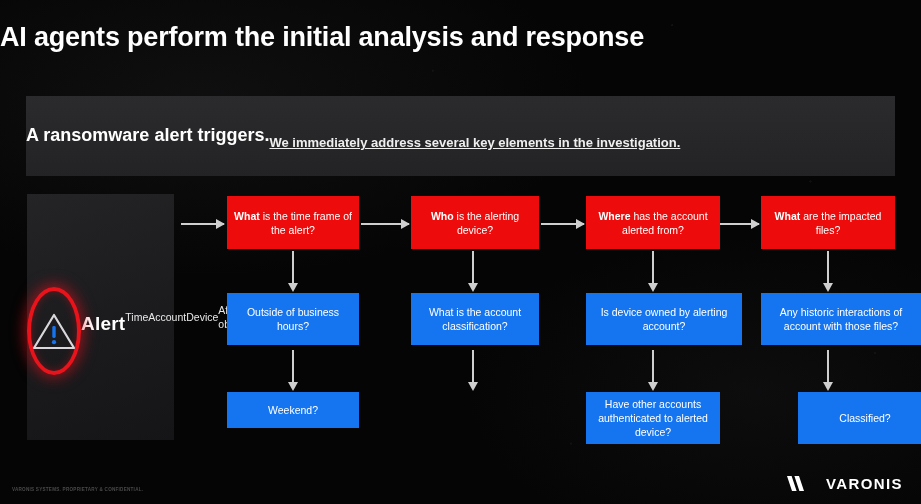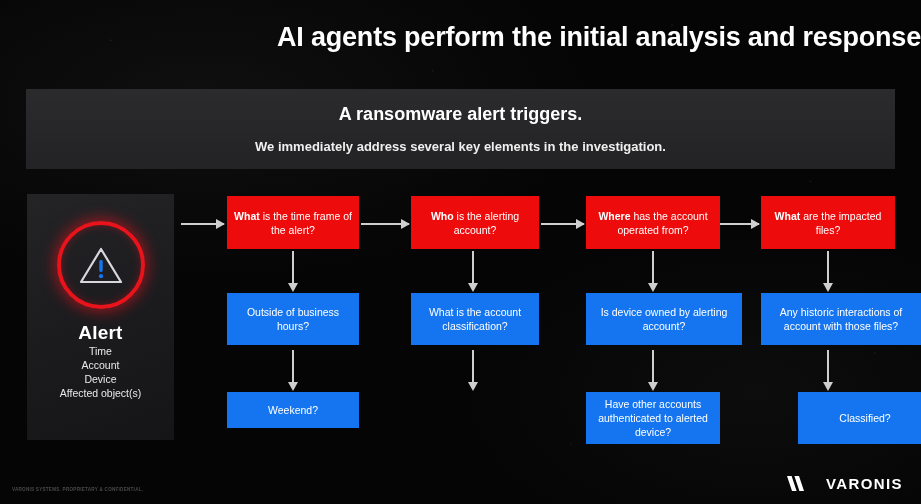--- a/index.html
+++ b/index.html
@@ -34,63 +34,62 @@
       radial-gradient(circle at 62% 88%, rgba(255,255,255,0.04) 0 1px, transparent 1.2px),
       radial-gradient(circle at 5% 48%, rgba(255,255,255,0.03) 0 1px, transparent 1.2px),
       radial-gradient(circle at 95% 70%, rgba(255,255,255,0.035) 0 1px, transparent 1.2px);
   }
 
   
   #title {
     position: absolute;
     left: 0; right: 0;
     top: 22px;
-    text-align: right;
+    text-align: left;
     font-size: 27px;
     font-weight: bold;
     letter-spacing: -0.2px;
     color: #ffffff;
   }
 
   
   #banner {
     position: absolute;
     left: 26px;
-    top: 89px;
+    top: 96px;
     width: 869px;
     height: 80px;
     background: linear-gradient(180deg, #2b2b2d 0%, #232325 100%);
     display: flex;
-    flex-direction: column;
-    align-items: center;
-    justify-content: center;
+    align-items: center;
   }
   #banner-title {
     font-size: 18px;
     font-weight: bold;
     color: #fff;
     line-height: 1.2;
   }
   #banner-sub {
     margin-top: 13px;
     font-size: 13px;
     font-weight: bold;
     color: #efefef;
+    text-decoration: underline;
   }
 
   
   #alert-panel {
     position: absolute;
     left: 27px;
     top: 194px;
     width: 147px;
     height: 246px;
     background: linear-gradient(160deg, #242427 0%, #1b1b1e 55%, #151517 100%);
     display: flex;
-    flex-direction: column;
+    flex-direction: row;
     align-items: center;
   }
   #alert-icon {
     position: relative;
     margin-top: 27px;
     width: 80px;
     height: 80px;
     border-radius: 50%;
     border: 4px solid #e8131b;
     box-shadow:
@@ -233,24 +232,24 @@
   <div class="arrow-v" style="left:652px; top:251px; height:33px;"></div>
   <div class="arrow-v" style="left:652px; top:350px; height:33px;"></div>
 
   <div class="arrow-v" style="left:827px; top:251px; height:33px;"></div>
   <div class="arrow-v" style="left:827px; top:350px; height:33px;"></div>
 
   <div class="box box-red" style="left:227px; top:196px; width:132px; height:53px;">
     <span><b>What</b><span> is the time frame of the alert?</span></span>
   </div>
   <div class="box box-red" style="left:411px; top:196px; width:128px; height:53px;">
-    <span><b>Who</b><span> is the alerting account?</span></span>
+    <span><b>Who</b><span> is the alerting device?</span></span>
   </div>
   <div class="box box-red" style="left:586px; top:196px; width:134px; height:53px;">
-    <span><b>Where</b><span> has the account operated from?</span></span>
+    <span><b>Where</b><span> has the account alerted from?</span></span>
   </div>
   <div class="box box-blue" style="left:227px; top:293px; width:132px; height:52px;">Outside of business hours?</div>
 
   <div class="box box-red" style="left:761px; top:196px; width:134px; height:53px;">
     <span><b>What</b><span> are the impacted files?</span></span>
   </div>
   <div class="box box-blue" style="left:411px; top:293px; width:128px; height:52px;">What is the account classification?</div>
   <div class="box box-blue" style="left:586px; top:293px; width:156px; height:52px;">Is device owned by alerting account?</div>
   <div class="box box-blue" style="left:761px; top:293px; width:160px; height:52px;">Any historic interactions of account with those files?</div>
 

